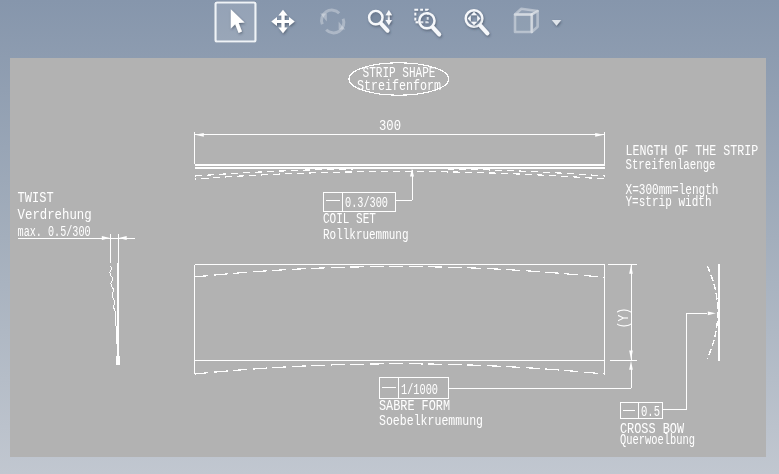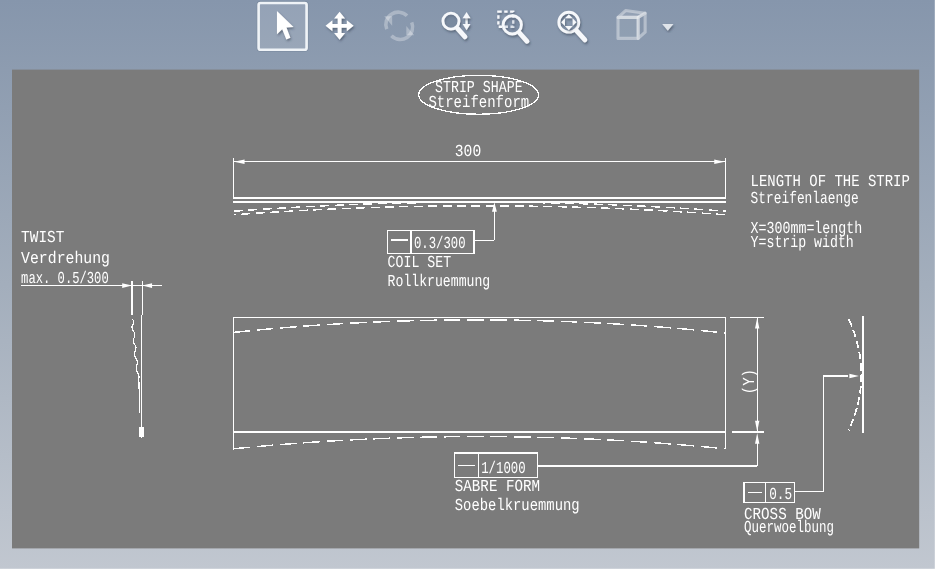--- a/index.html
+++ b/index.html
@@ -1,20 +1,20 @@
 <!DOCTYPE html>
 <html><head>
 <meta charset="utf-8">
 <style>
 html,body{margin:0;padding:0;}
 body{width:779px;height:474px;overflow:hidden;position:relative;
   background:linear-gradient(180deg,#8696ac 0%,#a3aebc 50%,#c1c7d0 100%);
   font-family:"Liberation Sans",sans-serif;-webkit-font-smoothing:antialiased;}
 text{-webkit-font-smoothing:antialiased;}
-#canvas{position:absolute;left:10px;top:58px;width:756px;height:399px;background:#3b82f6;filter:grayscale(1);}
+#canvas{position:absolute;left:10px;top:58px;width:756px;height:399px;background:#eab308;filter:grayscale(1);}
 svg{display:block;position:absolute;left:0;top:0;}
 </style>
 </head>
 <body>
 <svg width="779" height="56" viewBox="0 0 779 56">
   <defs>
     <filter id="ds" x="-30%" y="-30%" width="160%" height="160%">
       <feDropShadow dx="0.8" dy="1.4" stdDeviation="0.9" flood-color="#2d3a4d" flood-opacity="0.55"></feDropShadow>
     </filter>
   </defs>

